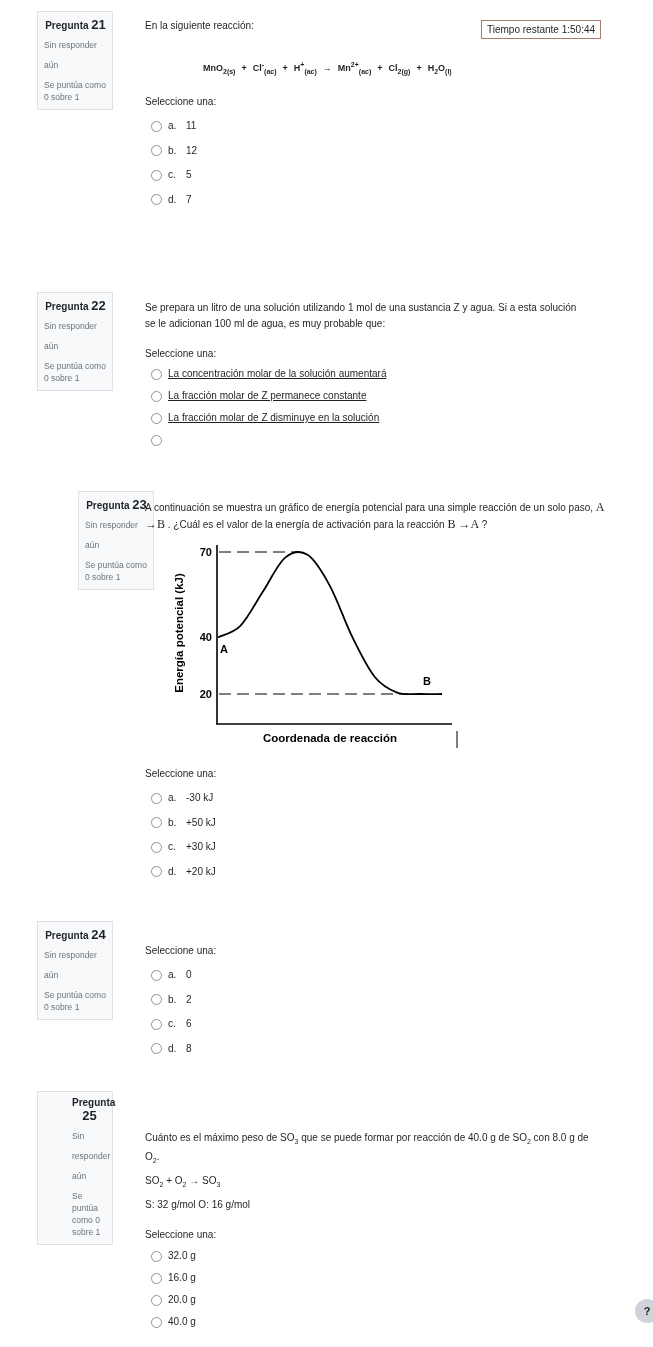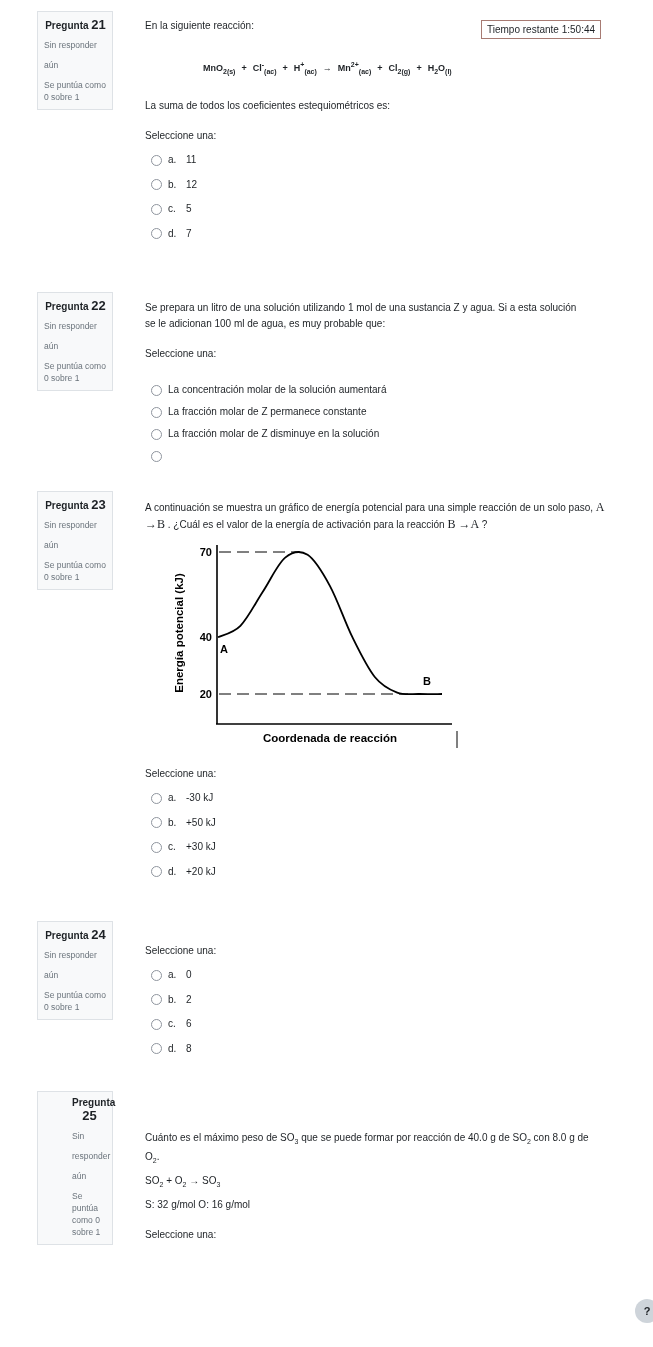--- a/index.html
+++ b/index.html
@@ -48,21 +48,20 @@
       <span><span>Cl</span><sup>-</sup><sub>(ac)</sub></span>
       <span class="t">+</span>
       <span><span>H</span><sup>+</sup><sub>(ac)</sub></span>
       <span class="t">→</span>
       <span><span>Mn</span><sup>2+</sup><sub>(ac)</sub></span>
       <span class="t">+</span>
       <span><span>Cl</span><sub>2(g)</sub></span>
       <span class="t">+</span>
       <span><span>H</span><sub>2</sub><span>O</span><sub>(l)</sub></span>
     </div>
-  <div style="margin-top:18px;">La suma de todos los coeficientes estequiométricos es:</div>
   <div class="select" style="margin-top:14px;">Seleccione una:</div>
   <div class="answer">
     <div class="opt">
         <span class="radio"></span>
         <span class="lbl">a.</span>
         <span>11</span>
       </div>
     <div class="opt">
         <span class="radio"></span>
         <span class="lbl">b.</span>
@@ -82,40 +81,40 @@
 </div>
 
 <div class="info" style="top:292px;">
   <div class="q"><span>Pregunta</span> <span class="num">22</span></div>
   <div class="st">Sin responder aún</div>
   <div class="gr">Se puntúa como 0 sobre 1</div>
 </div>
 <div class="content" style="top:300px; width:440px;">
   <div>Se prepara un litro de una solución utilizando 1 mol de una sustancia Z y agua. Si a esta solución se le adicionan 100 ml de agua, es muy probable que:</div>
   <div class="select" style="margin-top:14px;">Seleccione una:</div>
-  <div class="answer" style="margin-top:17px;">
+  <div class="answer" style="margin-top:1px;text-decoration:underline;">
     <div class="opt opt2">
         <span class="radio"></span>
         <span>La concentración molar de la solución aumentará</span>
       </div>
     <div class="opt opt2">
         <span class="radio"></span>
         <span>La fracción molar de Z permanece constante</span>
       </div>
     <div class="opt opt2">
         <span class="radio"></span>
         <span>La fracción molar de Z disminuye en la solución</span>
       </div>
     <div class="opt opt2">
         <span class="radio"></span>
       </div>
   </div>
 </div>
 
-<div class="info" style="top:491px;">
+<div class="info" style="top:491px;margin-left:41px;">
   <div class="q"><span>Pregunta</span> <span class="num">23</span></div>
   <div class="st">Sin responder aún</div>
   <div class="gr">Se puntúa como 0 sobre 1</div>
 </div>
 <div class="content" style="top:499px; width:470px;">
   <div>
     <span>A continuación se muestra un gráfico de energía potencial para una simple reacción de un solo paso,</span>
     <span class="math">A →B</span>
     <span>. ¿Cuál es el valor de la energía de activación para la reacción</span>
     <span class="math">B →A</span>
@@ -205,15 +204,33 @@
 </div>
 <div class="content" style="top:1130px; width:450px;">
   <div style="line-height:15px;">
     <span>Cuánto es el máximo peso de SO</span><sub>3</sub><span> que se puede formar por reacción de 40.0 g de SO</span><sub>2</sub><span> con 8.0 g de O</span><sub>2</sub><span>.</span>
   </div>
   <div style="margin-top:5px;">
     <span>SO</span><sub>2</sub><span> + O</span><sub>2</sub><span> → </span><span>SO</span><sub>3</sub>
   </div>
   <div style="margin-top:4px;">S: 32 g/mol O: 16 g/mol</div>
   <div class="select" style="margin-top:14px;">Seleccione una:</div>
+  <div class="answer" style="margin-top:2px;">
+    <div class="opt opt2">
+        <span class="radio"></span>
+        <span>32.0 g</span>
+      </div>
+    <div class="opt opt2">
+        <span class="radio"></span>
+        <span>16.0 g</span>
+      </div>
+    <div class="opt opt2">
+        <span class="radio"></span>
+        <span>20.0 g</span>
+      </div>
+    <div class="opt opt2">
+        <span class="radio"></span>
+        <span>40.0 g</span>
+      </div>
+  </div>
 </div>
 
 <div class="help">?</div>
 
 </body></html>

